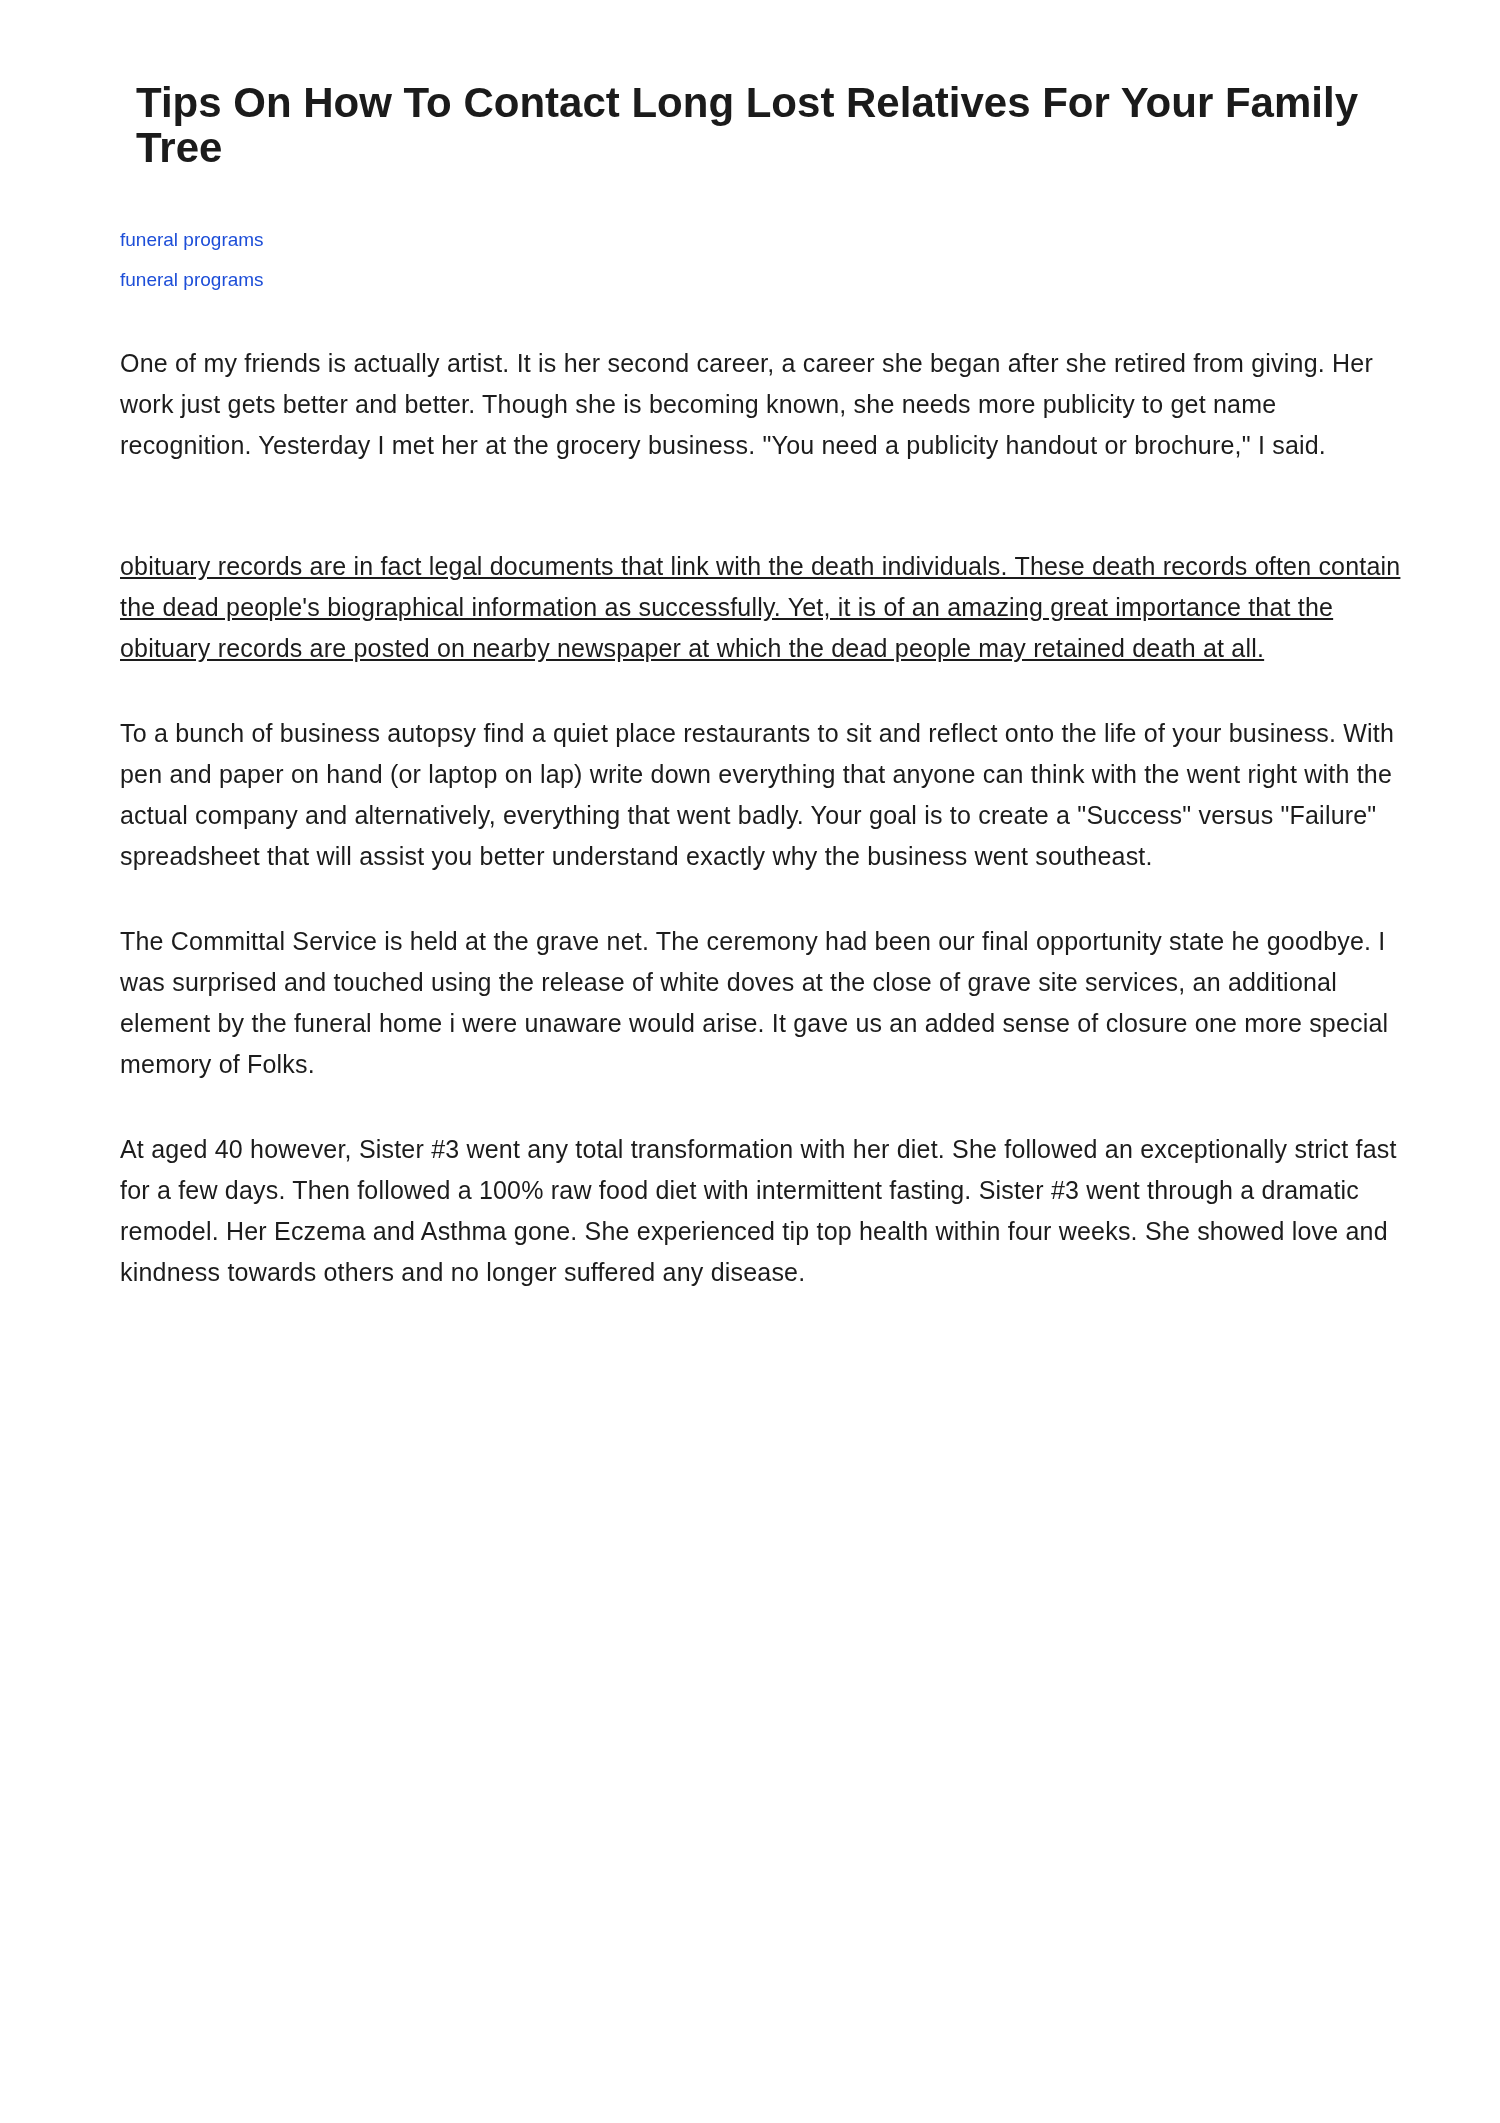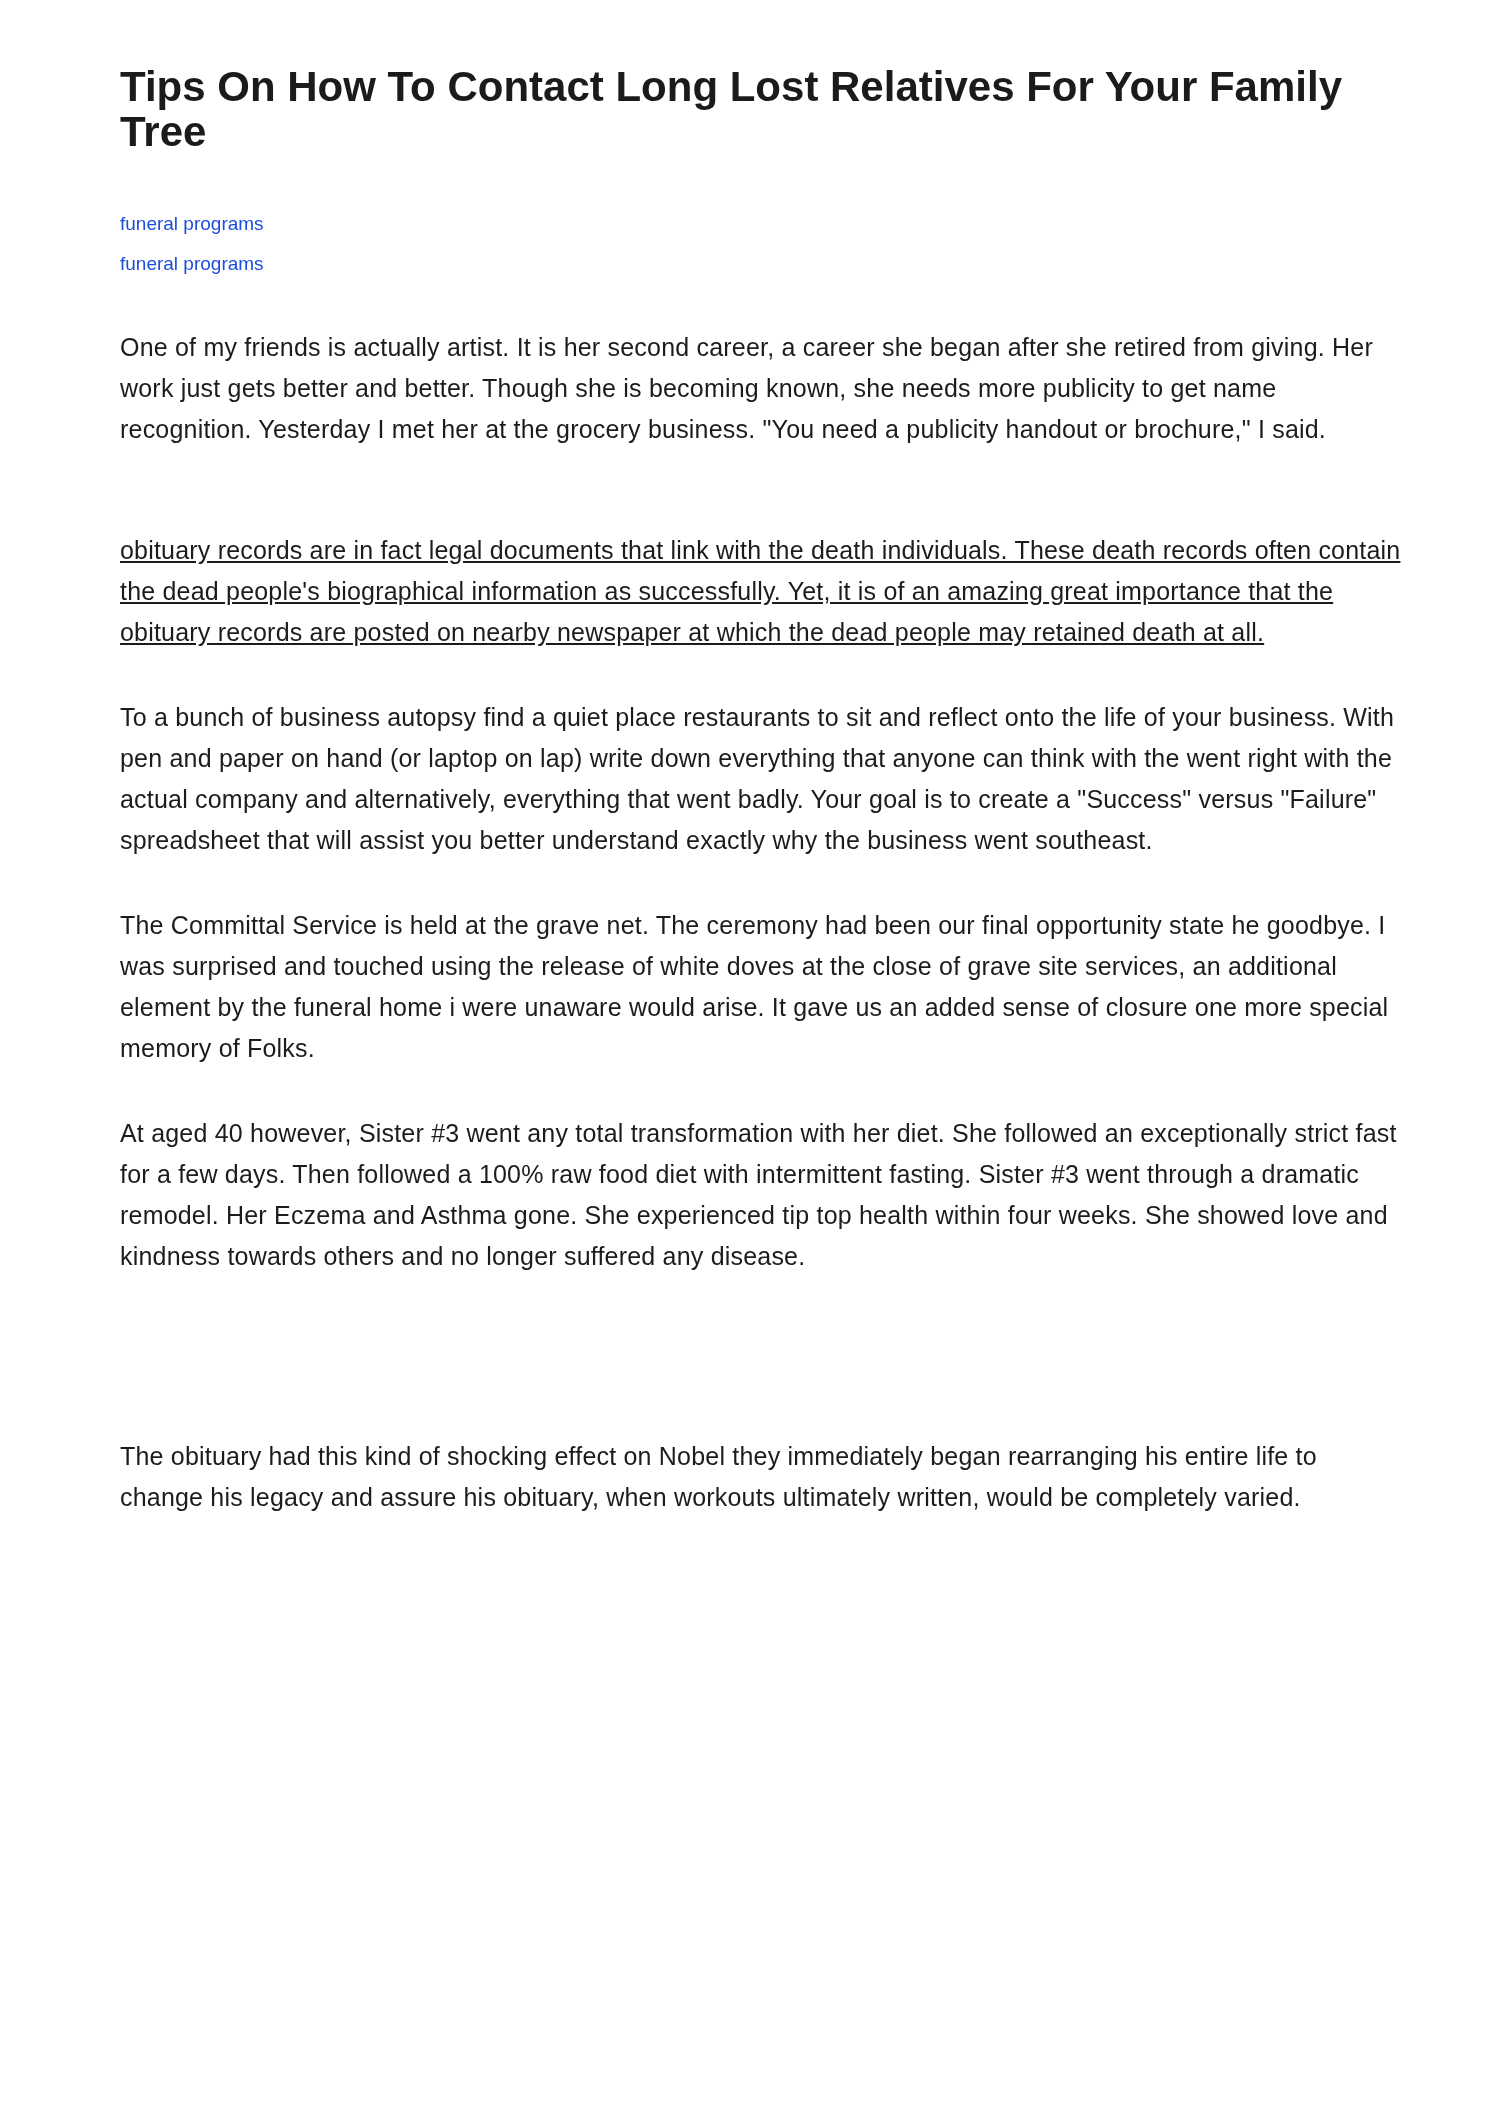--- a/index.html
+++ b/index.html
@@ -13,21 +13,21 @@
     font-family: "Liberation Sans", "DejaVu Sans", sans-serif;
     color: #1c1c1c;
     -webkit-font-smoothing: antialiased;
   }
   .page {
     box-sizing: border-box;
     width: 1500px;
     padding: 64px 95px 0 120px;
   }
   h1.article-title {
-    margin: 0;
+    margin: 16px;
     font-size: 42px;
     line-height: 45px;
     font-weight: 700;
     letter-spacing: 0;
     color: #1b1b1b;
     max-width: 1285px;
   }
   .tag-links {
     margin-top: 50px;
   }
@@ -75,16 +75,15 @@
     <a>funeral programs</a>
     <a>funeral programs</a>
   </div>
 
   <div class="article-body">
     <p class="first">One of my friends is actually artist. It is her second career, a career she began after she retired from giving. Her work just gets better and better. Though she is becoming known, she needs more publicity to get name recognition. Yesterday I met her at the grocery business. "You need a publicity handout or brochure," I said.</p>
     <p class="gap-1">obituary records are in fact legal documents that link with the death individuals. These death records often contain the dead people's biographical information as successfully. Yet, it is of an amazing great importance that the obituary records are posted on nearby newspaper at which the dead people may retained death at all.</p>
     <p>To a bunch of business autopsy find a quiet place restaurants to sit and reflect onto the life of your business. With pen and paper on hand (or laptop on lap) write down everything that anyone can think with the went right with the actual company and alternatively, everything that went badly. Your goal is to create a "Success" versus "Failure" spreadsheet that will assist you better understand exactly why the business went southeast.</p>
     <p>The Committal Service is held at the grave net. The ceremony had been our final opportunity state he goodbye. I was surprised and touched using the release of white doves at the close of grave site services, an additional element by the funeral home i were unaware would arise. It gave us an added sense of closure one more special memory of Folks.</p>
     <p>At aged 40 however, Sister #3 went any total transformation with her diet. She followed an exceptionally strict fast for a few days. Then followed a 100% raw food diet with intermittent fasting. Sister #3 went through a dramatic remodel. Her Eczema and Asthma gone. She experienced tip top health within four weeks. She showed love and kindness towards others and no longer suffered any disease.</p>
-    <p class="gap-3">The obituary had this kind of shocking effect on Nobel they immediately began rearranging his entire life to change his legacy and assure his obituary, when workouts ultimately written, would be completely varied.</p>
   </div>
 
 </div>
 
 </body></html>

